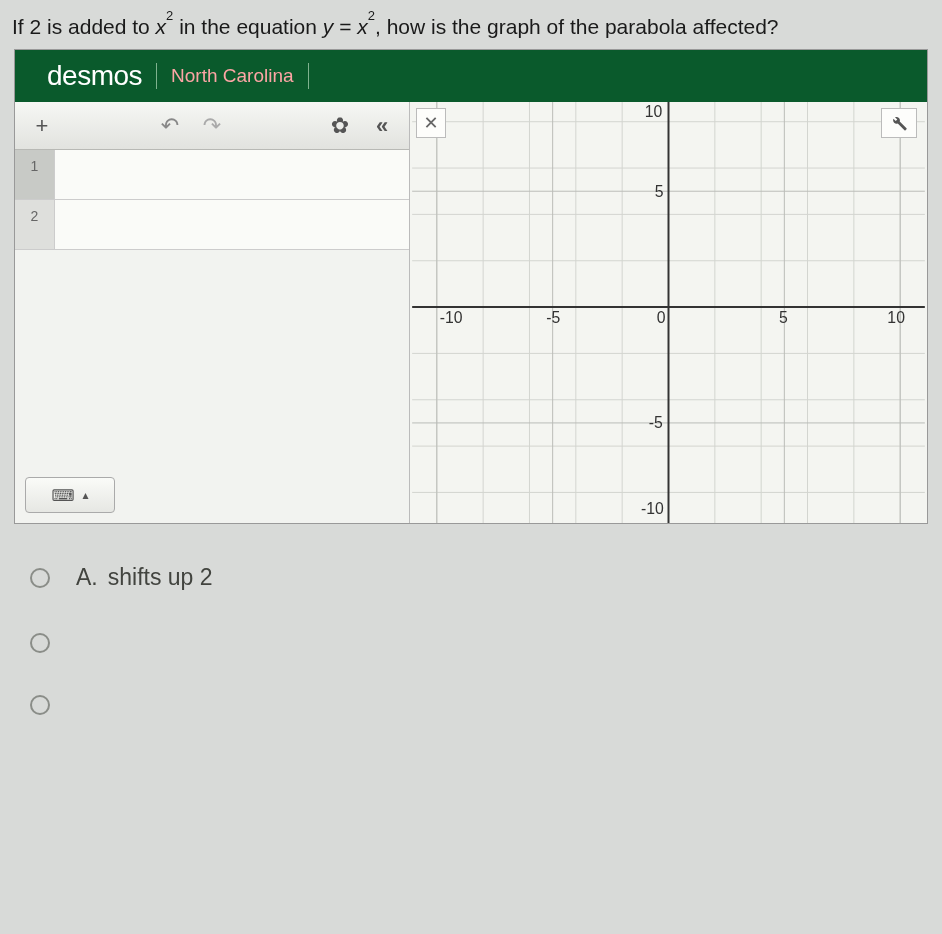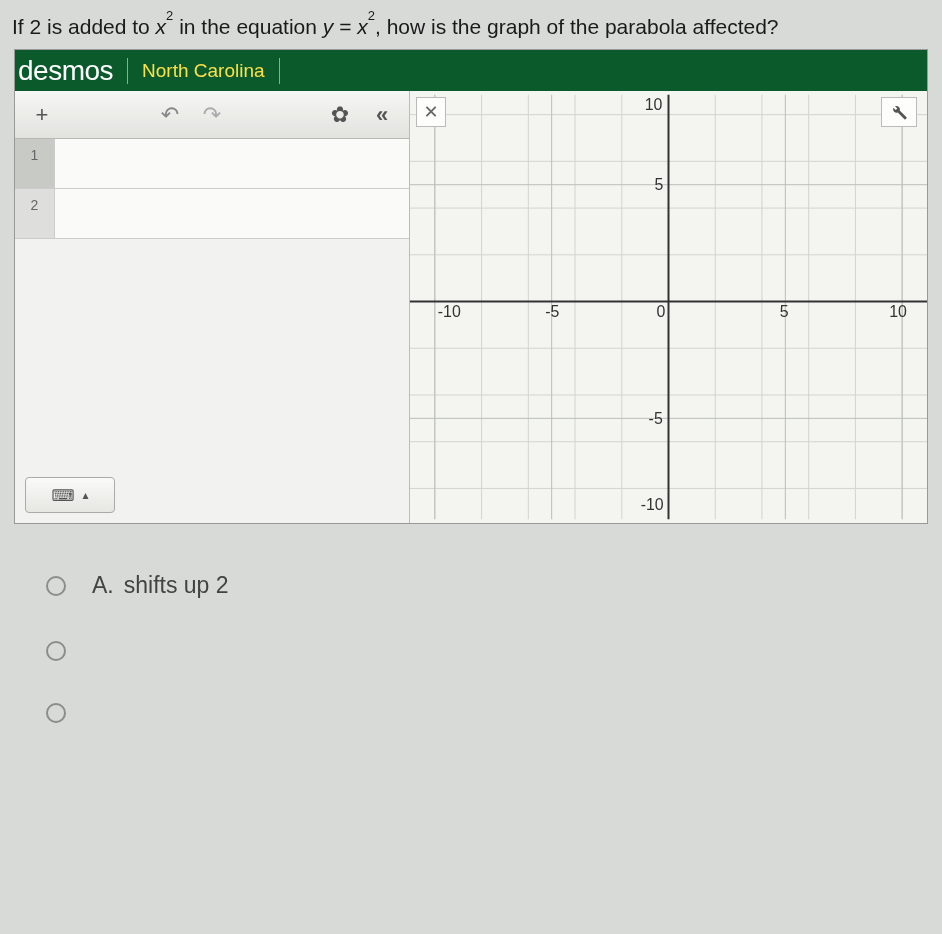--- a/index.html
+++ b/index.html
@@ -24,38 +24,38 @@
       background: #eceee9;
       height: 475px;
       display: flex;
       flex-direction: column;
     }
     .desmos-header {
       background: #0a5a2c;
       color: #d0e8d4;
       display: flex;
       align-items: center;
-      height: 41px;
-      padding: 0 3px;
+      height: 52px;
+      padding: 0 32px;
       font-size: 19px;
     }
     .desmos-brand {
       color: #fff;
       font-size: 28px;
       font-weight: 400;
       letter-spacing: -0.5px;
       font-family: 'Arial Narrow', Arial, sans-serif;
     }
     .vbar {
       width: 1px;
       height: 26px;
       background: #7fb28f;
       margin: 0 14px;
     }
-    .desmos-state, .desmos-version { color: #fde047; }
+    .desmos-state, .desmos-version { color: #fca5a5; }
     .desmos-body {
       flex: 1;
       display: flex;
       background: #efefed;
     }
     .expr-panel {
       width: 395px;
       background: #f2f3f0;
       border-right: 1px solid #bbb;
       display: flex;
@@ -139,22 +139,21 @@
       position: absolute;
       top: 6px; right: 10px;
       width: 36px; height: 30px;
       background: #fdfdfb;
       border: 1px solid #bbb;
       display: flex; align-items: center; justify-content: center;
       font-size: 18px; color: #555;
       cursor: pointer;
     }
     .answers {
-      padding: 40px 46px;
-      margin-top: 8px;
+      padding: 40px 30px;
     }
     .answer-row {
       display: flex;
       align-items: center;
       margin-bottom: 42px;
       gap: 26px;
     }
     .radio {
       width: 20px; height: 20px;
       border: 2px solid #8a8d88;

